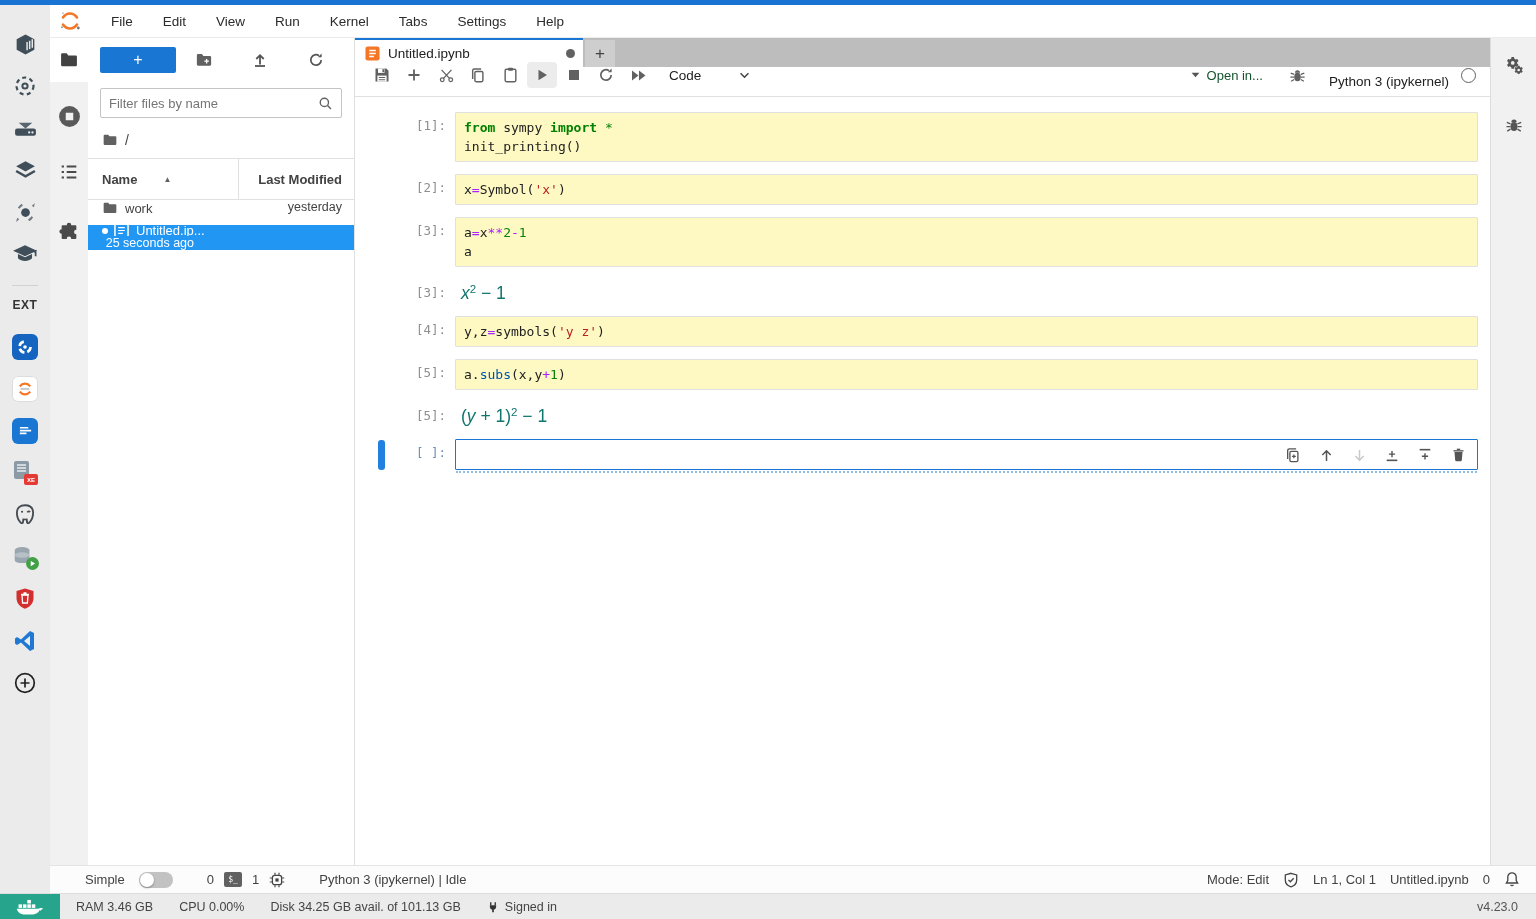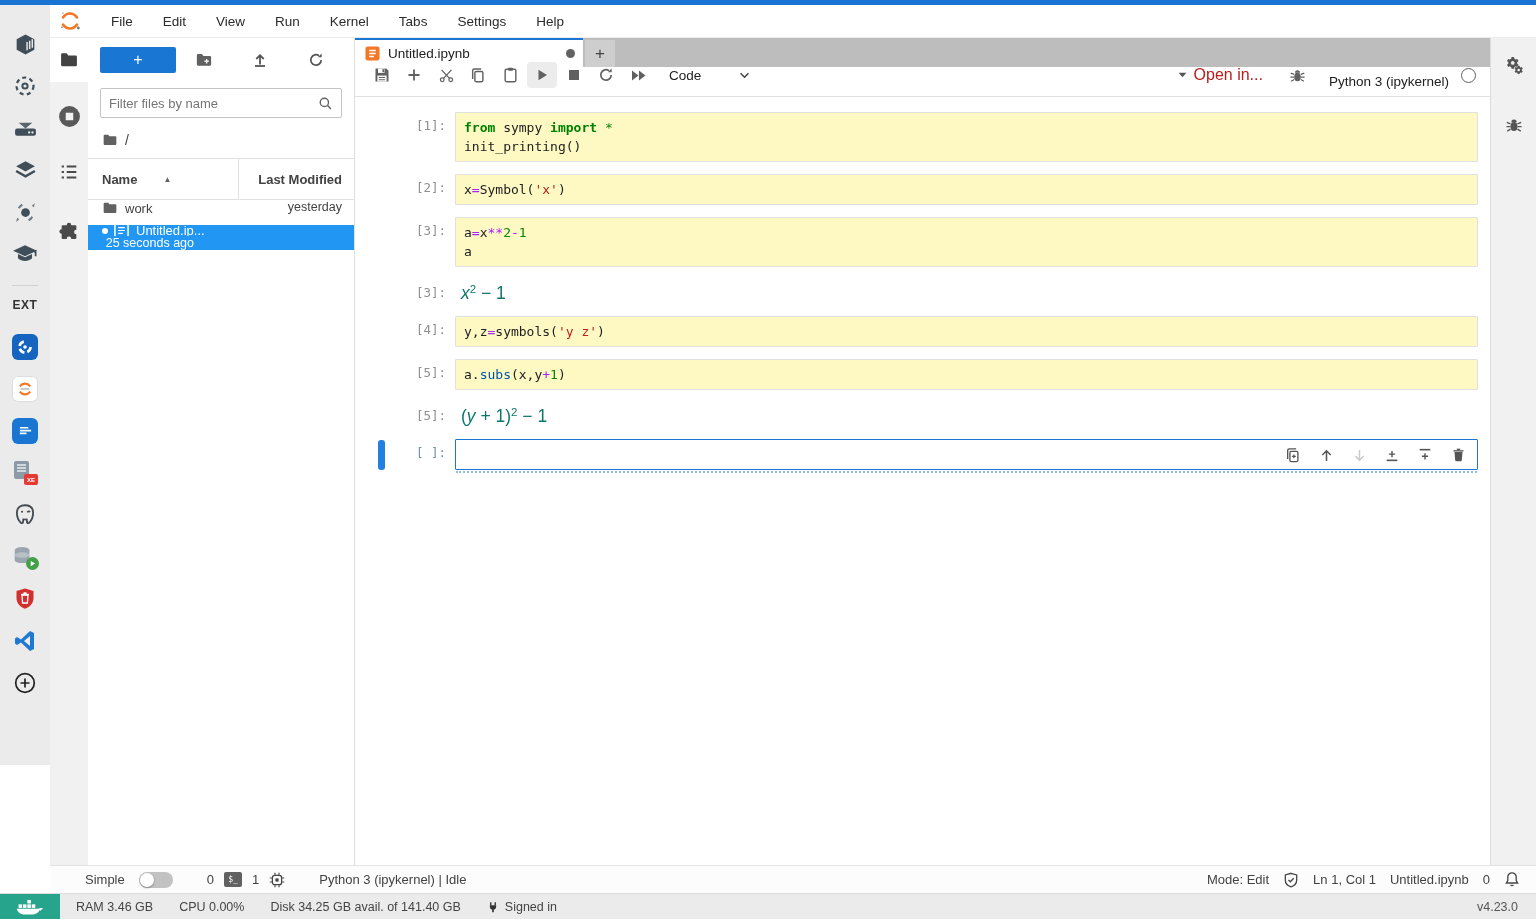--- a/index.html
+++ b/index.html
@@ -8,21 +8,21 @@
 
   
   .top-strip { position:absolute; left:0; top:0; width:1536px; height:5px; background:#1873d3; }
 
   
   .menubar { position:absolute; left:50px; top:5px; right:0; height:33px; background:#fff; display:flex; align-items:center; gap:0; border-bottom:1px solid #ececec; }
   .menubar .logo { width:24px; height:24px; margin:0 14px 0 8px; position:relative; }
   .menubar .menu-item { padding:0 15px; font-size:13.5px; color:#2b2b2b; cursor:default; }
 
   
-  .left-dock { position:absolute; left:0; top:5px; width:50px; height:760px; background:#ebebeb; display:flex; flex-direction:column; align-items:center; padding-top:18px; }
+  .left-dock { position:absolute; left:0; top:5px; width:50px; height:888px; background:#ebebeb; display:flex; flex-direction:column; align-items:center; padding-top:18px; }
   .dock-item { width:50px; height:42px; display:flex; align-items:center; justify-content:center; }
   .dock-divider { width:26px; height:1px; background:#d2d2d2; margin:10px 0 12px; }
   .dock-ext { font-size:12px; font-weight:700; color:#333; letter-spacing:.5px; margin-bottom:14px; }
   .app-tile { width:26px; height:26px; border-radius:6px; display:flex; align-items:center; justify-content:center; }
 
   
   .jl-activity { position:absolute; left:50px; top:38px; width:38px; height:827px; background:#f1f1f1; }
   .jl-tab { width:38px; height:44px; display:flex; align-items:center; justify-content:center; }
   .jl-tab.active { background:#fff; }
 
@@ -49,21 +49,21 @@
   .main-dock { position:absolute; left:355px; top:38px; width:1135px; height:827px; background:#fff; display:flex; flex-direction:column; }
   .tabbar { height:29px; background:#bdbdbd; display:flex; align-items:flex-end; }
   .doc-tab { width:228px; height:29px; background:#fff; border-top:2px solid #1976d2; display:flex; align-items:center; padding:0 8px 0 10px; gap:8px; font-size:13.5px; color:#212121; }
   .doc-tab .dirty-dot { margin-left:auto; width:9px; height:9px; border-radius:50%; background:#616161; }
   .add-tab { width:30px; height:27px; background:#cecece; margin-left:2px; display:flex; align-items:center; justify-content:center; font-size:17px; color:#424242; cursor:pointer; }
   .nb-toolbar { height:30px; border-bottom:1px solid #e0e0e0; display:flex; align-items:center; padding:0 10px 13px 12px; gap:2px; }
   .tb-btn { width:30px; height:26px; display:flex; align-items:center; justify-content:center; border-radius:4px; cursor:pointer; }
   .tb-btn.hl { background:#ececec; }
   .celltype-select { display:flex; align-items:center; gap:38px; margin-left:14px; font-size:13.5px; color:#212121; cursor:pointer; }
   .nb-toolbar .spacer { flex:1; }
-  .open-in { display:flex; align-items:center; gap:7px; font-size:16px; color:#b91c1c; margin-right:18px; cursor:pointer; }
+  .open-in { display:flex; align-items:center; gap:7px; font-size:13px; color:#14532d; margin-right:18px; cursor:pointer; }
   .kernel-name { font-size:13.5px; color:#212121; margin:12px 10px 0 14px; cursor:pointer; }
   .kernel-status-circle { width:15px; height:15px; border:1.6px solid #616161; border-radius:50%; margin-right:4px; }
 
   
   .nb-content { flex:1; overflow:hidden; padding-top:15px; position:relative; }
   .cell-row { display:flex; align-items:flex-start; margin-bottom:12px; position:relative; }
   .prompt { width:100px; min-width:100px; text-align:right; padding:6px 9px 0 0; font-family:"DejaVu Sans Mono", monospace; font-size:12.5px; color:#8f8f8f; }
   .prompt.blue { color:#6f8fb4; }
   .input-box { flex:1; margin-right:12px; background:#fef9c3; border:1px solid #e0e0e0; border-radius:1px; padding:5px 8px; font-family:"DejaVu Sans Mono", monospace; font-size:13px; line-height:19px; position:relative; }
   .input-box.active-empty { background:#fff; border:1.6px solid #1976d2; min-height:31px; }
@@ -587,21 +587,21 @@
         <rect x="14" y="7" width="4" height="4"></rect>
         <rect x="14" y="2" width="4" height="4"></rect>
         <rect x="19" y="7" width="4" height="4"></rect>
         <rect x="4" y="7" width="4" height="4"></rect>
         <path d="M2 12h26.5c-1.2 4.2-4.8 6.5-9.5 6.5H11c-4.6 0-7.9-2.4-9-6.5z"></path>
         <path d="M26.5 12.2c1.8-1.4 4-1.5 5.5-.3-1.3.5-2.3 1.2-3.2 2.3z"></path>
       </svg>
   </div>
   <span class="bb-item">RAM 3.46 GB</span>
   <span class="bb-item">CPU 0.00%</span>
-  <span class="bb-item">Disk 34.25 GB avail. of 141.40 GB</span>
+  <span class="bb-item">Disk 34.25 GB avail. of 101.13 GB</span>
   <span class="bb-item">
     <svg width="12" height="14" viewBox="0 0 16 16">
         <path d="M5 1.5v4M11 1.5v4" stroke="#333" stroke-width="1.8"></path>
         <path d="M3.8 5.5h8.4v2.3a4.2 4.2 0 0 1-3.1 4V15H6.9v-3.2a4.2 4.2 0 0 1-3.1-4z" fill="#333"></path>
       </svg>
     <span>Signed in</span>
   </span>
   <span class="bb-version">v4.23.0</span>
 </div>
 

